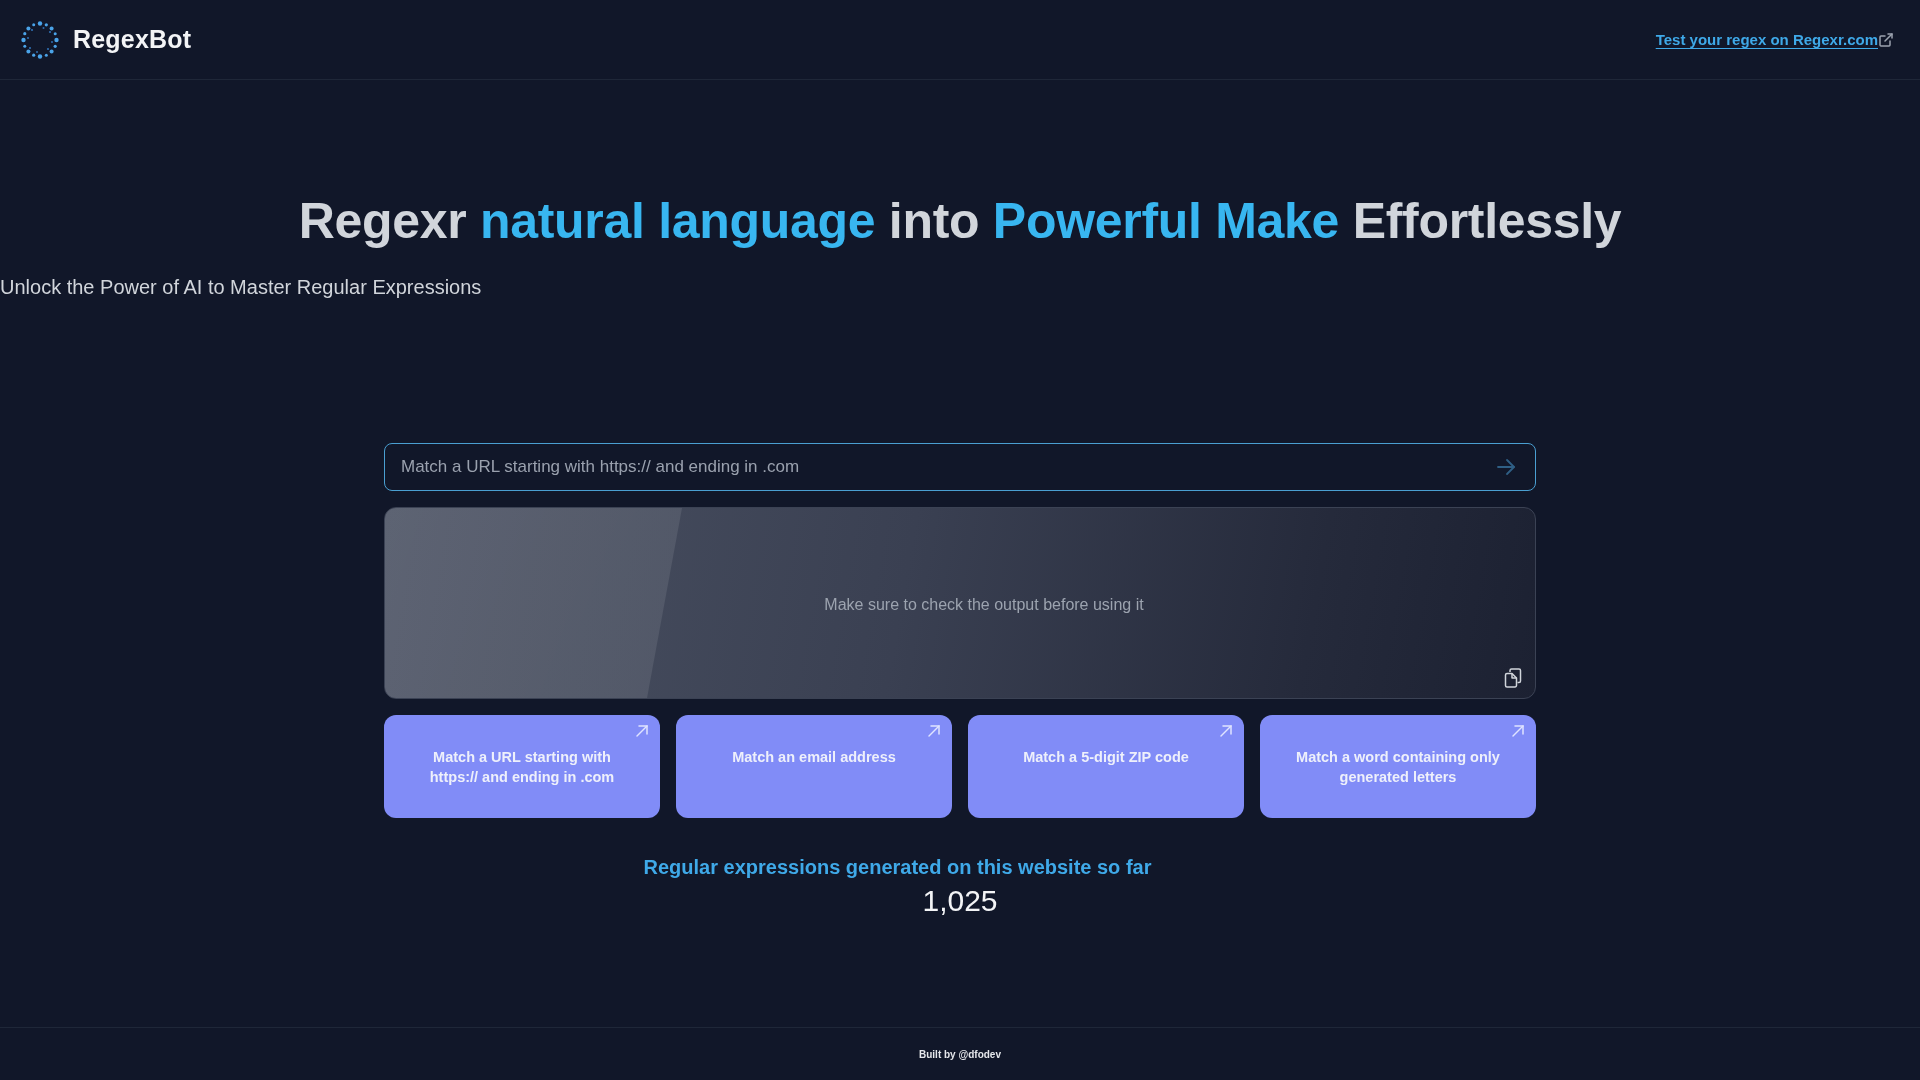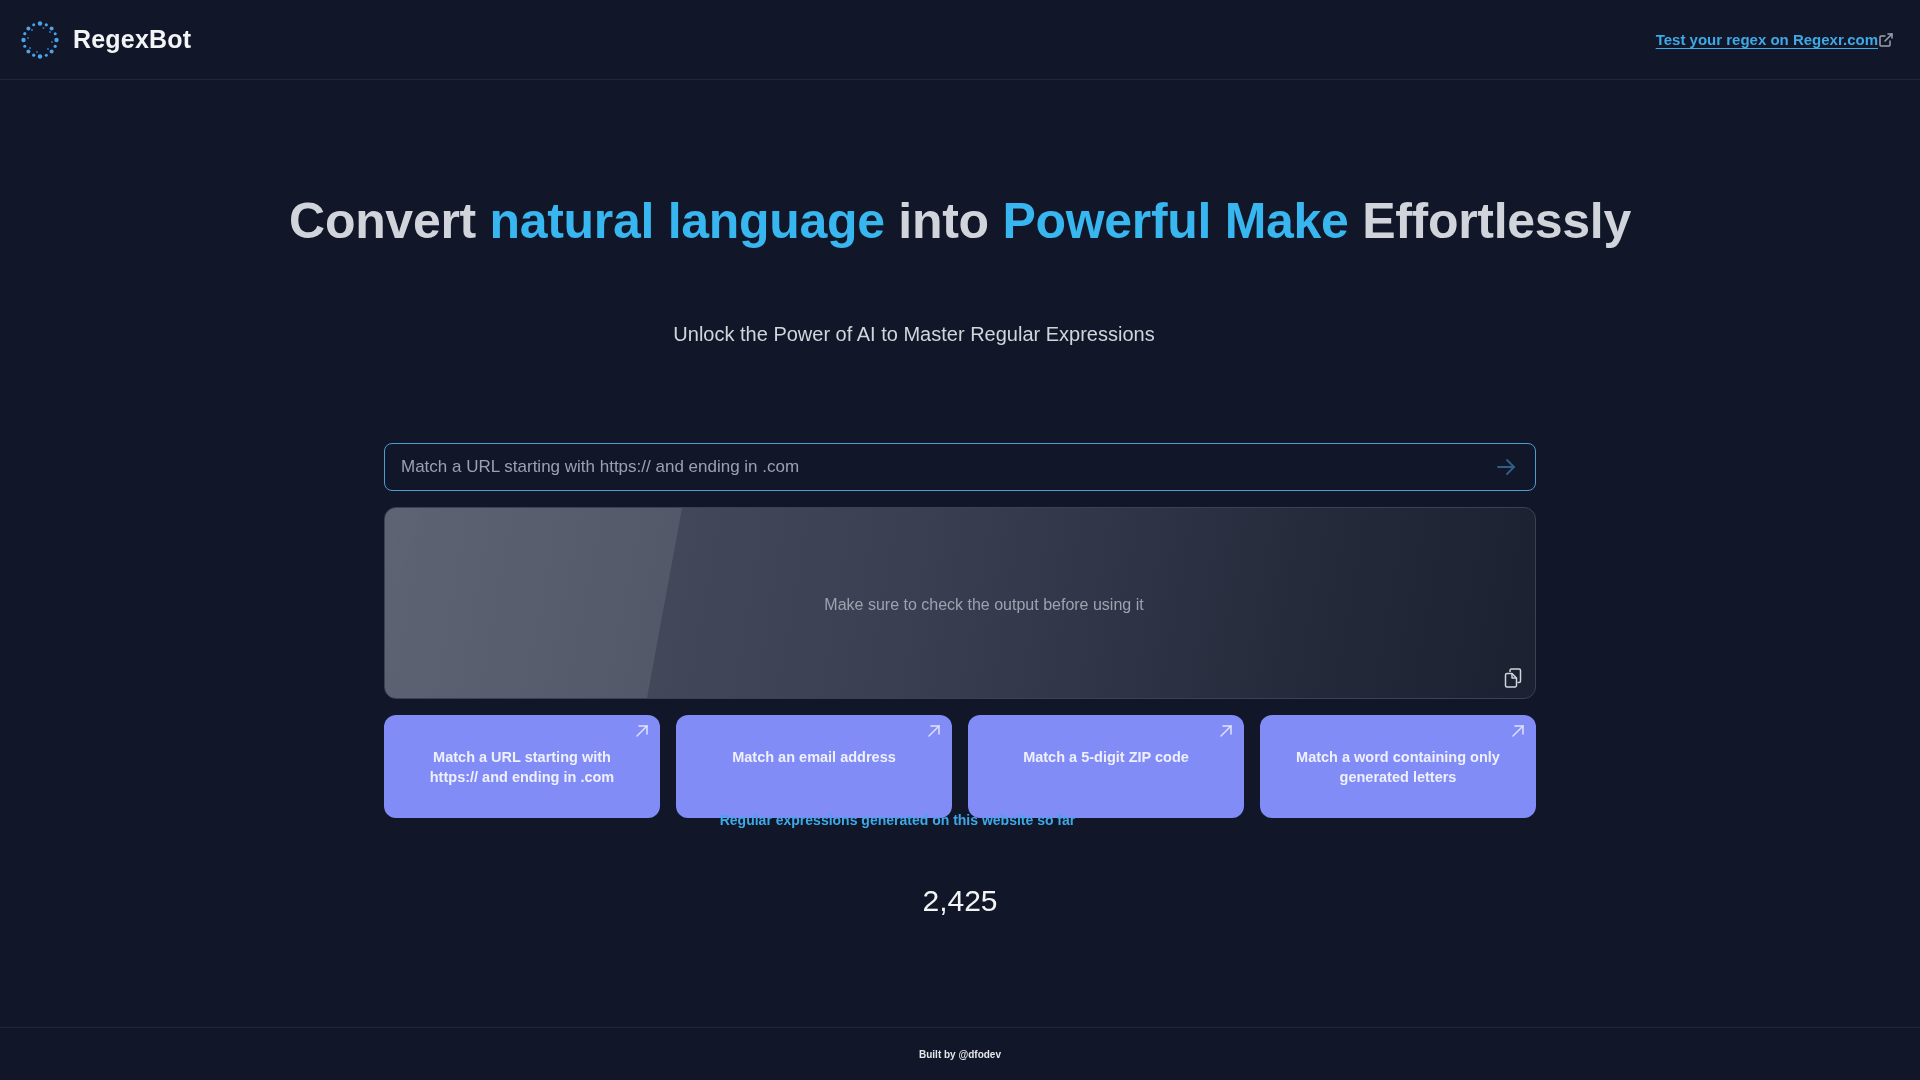--- a/index.html
+++ b/index.html
@@ -28,21 +28,21 @@
   .ext-icon { width: 16px; height: 16px; }
 
   .hero-title {
     position: absolute; left: 0; top: 192px; width: 1920px;
     text-align: center; font-size: 50px; font-weight: 700;
     color: #d1d5db; letter-spacing: -0.3px;
   }
   .hero-title .accent { color: #38b6f0; }
   .hero-sub {
     position: absolute; left: 0; top: 276px; width: 1828px;
-    text-align: center; font-size: 20px; color: #d1d5db; margin-top: 47px;
+    text-align: left; font-size: 20px; color: #d1d5db;
   }
 
   .input-wrap {
     position: absolute; left: 384px; top: 443px; width: 1152px; height: 48px;
     border: 1.5px solid #4a9fd1; border-radius: 8px; background: #111729;
     display: flex; align-items: center; padding: 0 16px;
   }
   .prompt-input {
     flex: 1; background: transparent; border: none; outline: none;
     color: #c7ccd6; font-size: 17px; font-family: "Liberation Sans", sans-serif;
@@ -78,22 +78,22 @@
     background: #818cf7; cursor: pointer;
     display: flex; justify-content: center; padding: 0 30px;
   }
   .card-text {
     margin-top: 32px; text-align: center; font-size: 14.5px; font-weight: 700;
     color: #eef0fb; line-height: 20px;
   }
   .card-arrow { position: absolute; right: 10px; top: 8px; width: 16px; height: 16px; }
 
   .counter-label {
-    position: absolute; left: 0; top: 812px; width: 1795px; text-align: center;
-    font-size: 14px; font-weight: 700; color: #3fa9e8;
+    position: absolute; left: 0; top: 856px; width: 1795px; text-align: center;
+    font-size: 20px; font-weight: 700; color: #3fa9e8;
   }
   .counter-value {
     position: absolute; left: 0; top: 884px; width: 1920px; text-align: center;
     font-size: 30px; color: #f3f4f6;
   }
   .footer {
     position: absolute; left: 0; top: 1027px; width: 1920px; height: 53px;
     border-top: 1px solid #1f2738;
     display: flex; align-items: center; justify-content: center;
   }
@@ -139,21 +139,21 @@
   <a class="ext-link">
     <span>Test your regex on Regexr.com</span>
     <svg class="ext-icon" viewBox="0 0 16 16" fill="none" stroke="#9ca3af" stroke-width="1.5" stroke-linecap="round" stroke-linejoin="round">
       <path d="M12 9v4a1 1 0 0 1-1 1H3a1 1 0 0 1-1-1V5a1 1 0 0 1 1-1h4"></path>
       <path d="M10 2h4v4"></path>
         <path d="M7 9l7-7"></path>
     </svg>
   </a>
 </header>
 
-<h1 class="hero-title"><span>Convert </span><span class="accent">natural language</span><span> into </span><span class="accent">Powerful Make</span><span> Effortlessly</span></h1>
+<h1 class="hero-title"><span>Regexr </span><span class="accent">natural language</span><span> into </span><span class="accent">Powerful Make</span><span> Effortlessly</span></h1>
 <p class="hero-sub">Unlock the Power of AI to Master Regular Expressions</p>
 
 <div class="input-wrap">
   <input class="prompt-input" type="text" placeholder="Match a URL starting with https:// and ending in .com" style="">
   <div class="submit-btn">
     <svg width="22" height="22" viewBox="0 0 22 22" fill="none" stroke="#2f5f85" stroke-width="1.8" stroke-linecap="round" stroke-linejoin="round">
       <path d="M3 11h16"></path>
         <path d="M12 4l7 7-7 7"></path>
     </svg>
   </div>
@@ -196,17 +196,17 @@
   <div class="card">
     <div class="card-text">Match a word containing only generated letters</div>
     <svg class="card-arrow" viewBox="0 0 16 16" fill="none" stroke="#e0e4ff" stroke-width="1.5" stroke-linecap="round">
         <path d="M3 13L13 3"></path>
         <path d="M5 3h8v8"></path>
       </svg>
   </div>
 </div>
 
 <div class="counter-label">Regular expressions generated on this website so far</div>
-<div class="counter-value">2,425</div>
+<div class="counter-value">1,025</div>
 
 <footer class="footer">
   <span class="footer-text">Built by @dfodev</span>
 </footer>
 
 </body></html>

